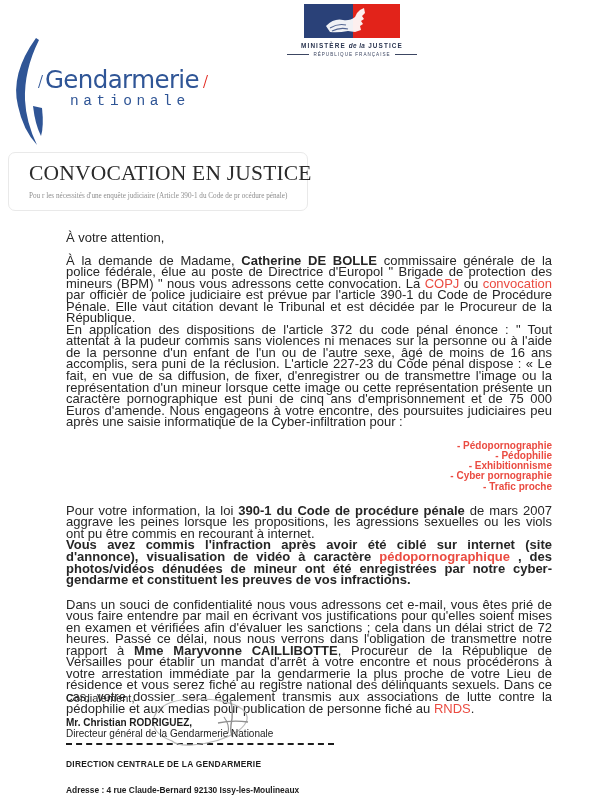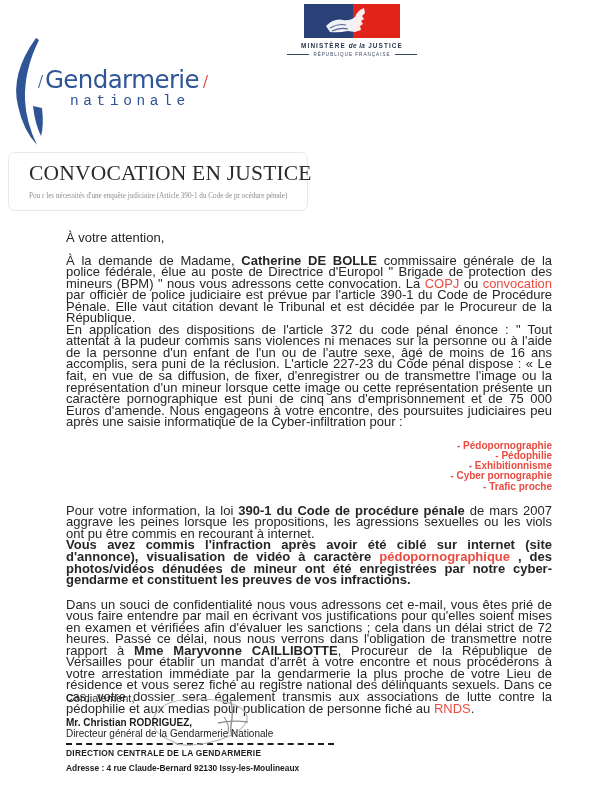--- a/index.html
+++ b/index.html
@@ -218,21 +218,21 @@
     width: 268px;
     border-top: 2.4px dashed #1c1c1c;
     height: 0;
   }
   .org-line {
     font-size: 8.4px;
     font-weight: 700;
     color: #1c1c1c;
     line-height: 11.4px;
     letter-spacing: .25px;
-    margin-top: 3px;
+    margin-top: 14px;
   }
   .org-line.addr { letter-spacing: 0; }
 </style>
 </head>
 <body>
 
 <div class="header">
 
   <div class="ministry">
     <div class="ministry-flag">

